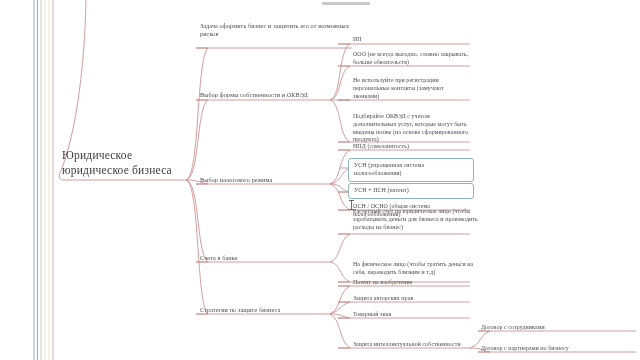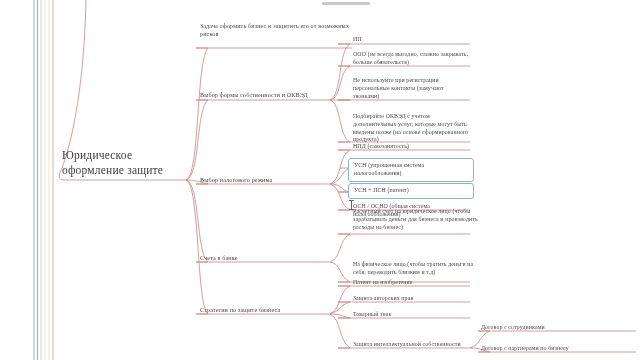--- a/index.html
+++ b/index.html
@@ -140,21 +140,21 @@
       <path d="M470,348 C482,344 478,336 490,331 L478,331"></path>
       <path d="M470,348 C482,348 480,350 490,352 L478,352"></path>
       <path d="M478,331 L636,331"></path>
       <path d="M478,352 L636,352"></path>
 
     </g>
   </svg>
 
   <div class="top-strip" style="left:322px; top:2px; width:48px; height:3px;"></div>
 
-  <div class="node root" style="left:62px; top:148px; width:128px;">Юридическое оформление защите</div>
+  <div class="node root" style="left:62px; top:148px; width:128px;">Юридическое юридическое бизнеса</div>
 
   <div class="node lvl2" style="left:200px; top:22px; width:152px;">Задача оформить бизнес и защитить его от возможных рисков</div>
 
   <div class="node lvl2" style="left:200px; top:91px; width:132px;">Выбор формы собственности и ОКВЭД</div>
   <div class="node lvl3" style="left:353px; top:36px; width:120px;">ИП</div>
   <div class="node lvl3" style="left:353px; top:51px; width:118px;">ООО (не всегда выгодно, сложно закрывать, больше обязательств)</div>
   <div class="node lvl3" style="left:353px; top:77px; width:118px;">Не используйте при регистрации персональные контакты (замучают звонками)</div>
   <div class="node lvl3" style="left:353px; top:113px; width:118px;">Подбирайте ОКВЭД с учетом дополнительных услуг, которые могут быть введены позже (на основе сформированного продукта)</div>
 
   <div class="node lvl2" style="left:200px; top:176px; width:120px;">Выбор налогового режима</div>

